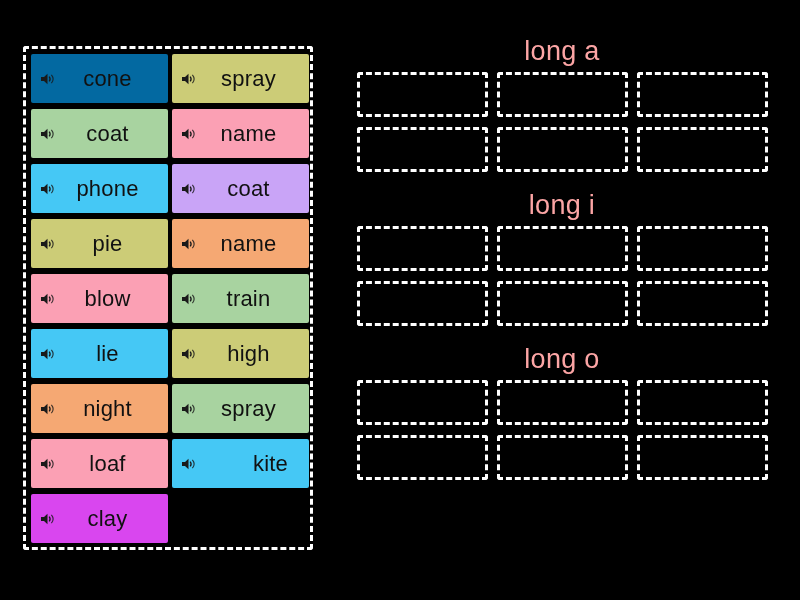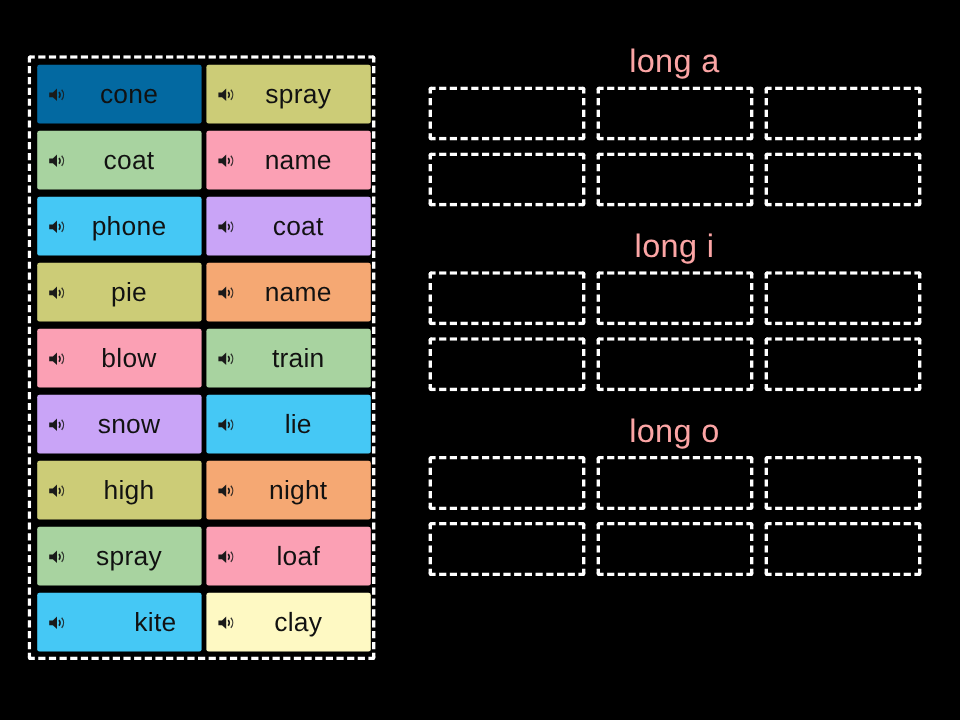--- a/index.html
+++ b/index.html
@@ -172,28 +172,20 @@
           <span class="word-label">blow</span>
         </div>
         <div class="word-tile" style="background: rgb(168, 211, 160);">
           <svg viewBox="0 0 15 14" class="speaker-icon">
             <path d="M1 5 L4 5 L7.5 1.8 L7.5 12.2 L4 9 L1 9 Z" fill="#1a1a1a"></path>
             <path d="M9.2 4.6 A4 4 0 0 1 9.2 9.4" stroke="#1a1a1a" stroke-width="1.3" fill="none"></path>
             <path d="M11.4 2.8 A6.6 6.6 0 0 1 11.4 11.2" stroke="#1a1a1a" stroke-width="1.1" fill="none" opacity="0.85"></path>
           </svg>
           <span class="word-label">train</span>
         </div>
-        <div class="word-tile" style="background: rgb(201, 164, 247);">
-          <svg viewBox="0 0 15 14" class="speaker-icon">
-            <path d="M1 5 L4 5 L7.5 1.8 L7.5 12.2 L4 9 L1 9 Z" fill="#1a1a1a"></path>
-            <path d="M9.2 4.6 A4 4 0 0 1 9.2 9.4" stroke="#1a1a1a" stroke-width="1.3" fill="none"></path>
-            <path d="M11.4 2.8 A6.6 6.6 0 0 1 11.4 11.2" stroke="#1a1a1a" stroke-width="1.1" fill="none" opacity="0.85"></path>
-          </svg>
-          <span class="word-label">snow</span>
-        </div>
         <div class="word-tile" style="background: rgb(69, 200, 245);">
           <svg viewBox="0 0 15 14" class="speaker-icon">
             <path d="M1 5 L4 5 L7.5 1.8 L7.5 12.2 L4 9 L1 9 Z" fill="#1a1a1a"></path>
             <path d="M9.2 4.6 A4 4 0 0 1 9.2 9.4" stroke="#1a1a1a" stroke-width="1.3" fill="none"></path>
             <path d="M11.4 2.8 A6.6 6.6 0 0 1 11.4 11.2" stroke="#1a1a1a" stroke-width="1.1" fill="none" opacity="0.85"></path>
           </svg>
           <span class="word-label">lie</span>
         </div>
         <div class="word-tile" style="background: rgb(204, 204, 119);">
           <svg viewBox="0 0 15 14" class="speaker-icon">
@@ -228,21 +220,21 @@
           <span class="word-label">loaf</span>
         </div>
         <div class="word-tile" style="background: rgb(69, 200, 245); padding-left: 44px;">
           <svg viewBox="0 0 15 14" class="speaker-icon">
             <path d="M1 5 L4 5 L7.5 1.8 L7.5 12.2 L4 9 L1 9 Z" fill="#1a1a1a"></path>
             <path d="M9.2 4.6 A4 4 0 0 1 9.2 9.4" stroke="#1a1a1a" stroke-width="1.3" fill="none"></path>
             <path d="M11.4 2.8 A6.6 6.6 0 0 1 11.4 11.2" stroke="#1a1a1a" stroke-width="1.1" fill="none" opacity="0.85"></path>
           </svg>
           <span class="word-label">kite</span>
         </div>
-        <div class="word-tile" style="background: #fef9c3;">
+        <div class="word-tile" style="background: #d946ef;">
           <svg viewBox="0 0 15 14" class="speaker-icon">
             <path d="M1 5 L4 5 L7.5 1.8 L7.5 12.2 L4 9 L1 9 Z" fill="#1a1a1a"></path>
             <path d="M9.2 4.6 A4 4 0 0 1 9.2 9.4" stroke="#1a1a1a" stroke-width="1.3" fill="none"></path>
             <path d="M11.4 2.8 A6.6 6.6 0 0 1 11.4 11.2" stroke="#1a1a1a" stroke-width="1.1" fill="none" opacity="0.85"></path>
           </svg>
           <span class="word-label">clay</span>
         </div>
       </div>
   </div>
 

